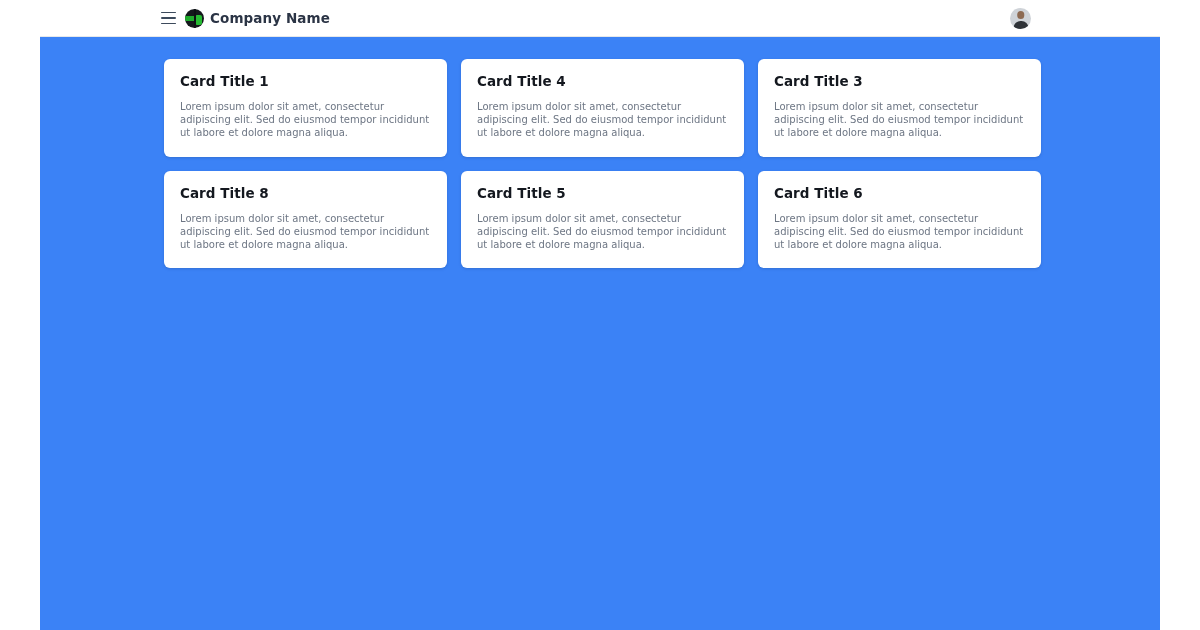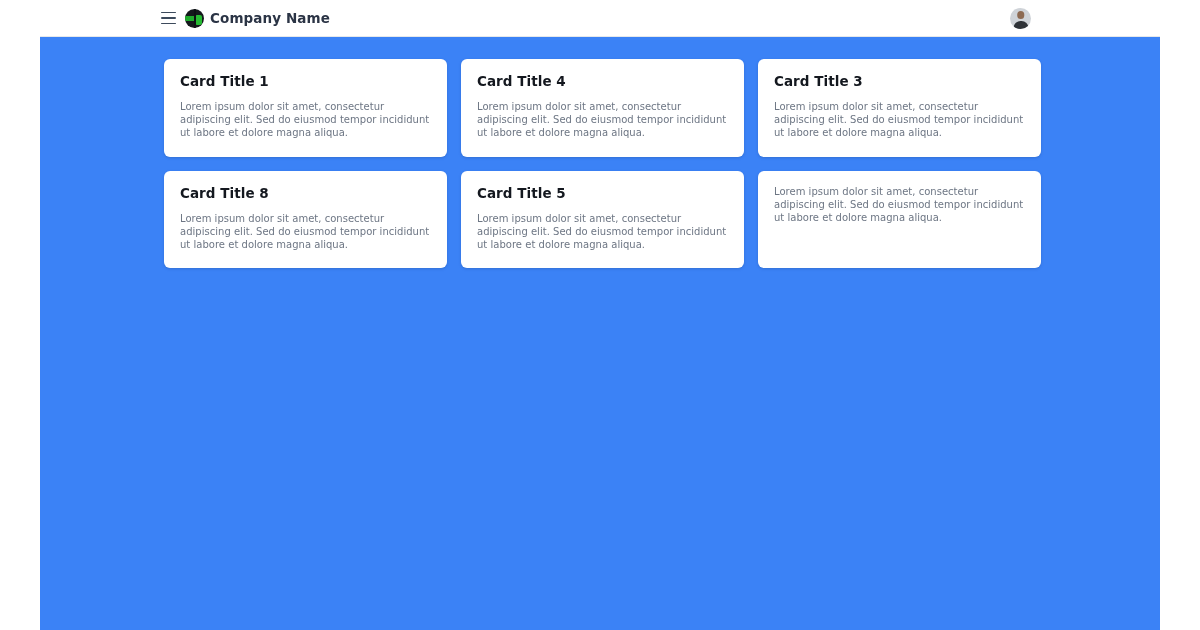--- a/index.html
+++ b/index.html
@@ -231,19 +231,20 @@
         <div class="card-title">Card Title 8</div>
         <div class="card-body">Lorem ipsum dolor sit amet, consectetur adipiscing elit. Sed do eiusmod tempor incididunt ut labore et dolore magna aliqua.</div>
       </div>
 
       <div class="card">
         <div class="card-title">Card Title 5</div>
         <div class="card-body">Lorem ipsum dolor sit amet, consectetur adipiscing elit. Sed do eiusmod tempor incididunt ut labore et dolore magna aliqua.</div>
       </div>
 
       <div class="card">
+        <div class="card-title">Card Title 6</div>
         <div class="card-body">Lorem ipsum dolor sit amet, consectetur adipiscing elit. Sed do eiusmod tempor incididunt ut labore et dolore magna aliqua.</div>
       </div>
 
     </div>
   </main>
 
 </div>
 
 </body></html>

